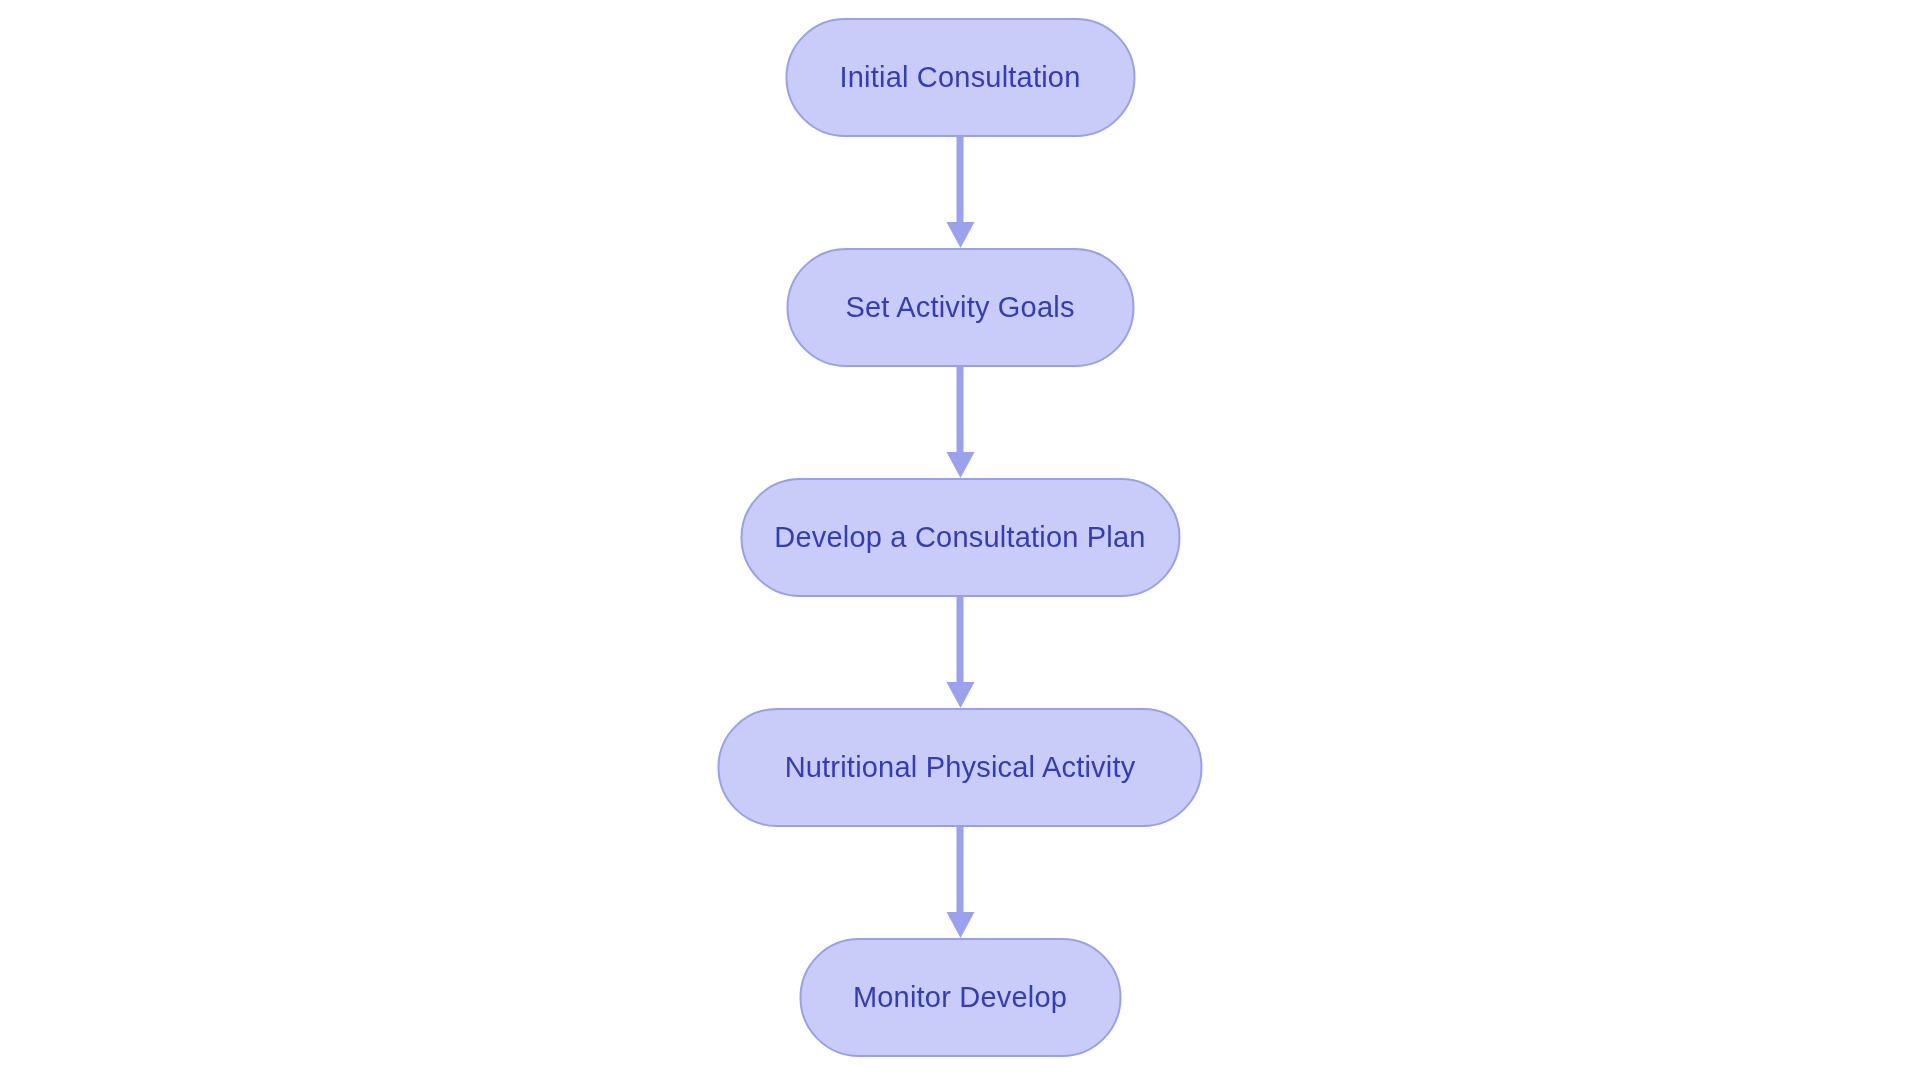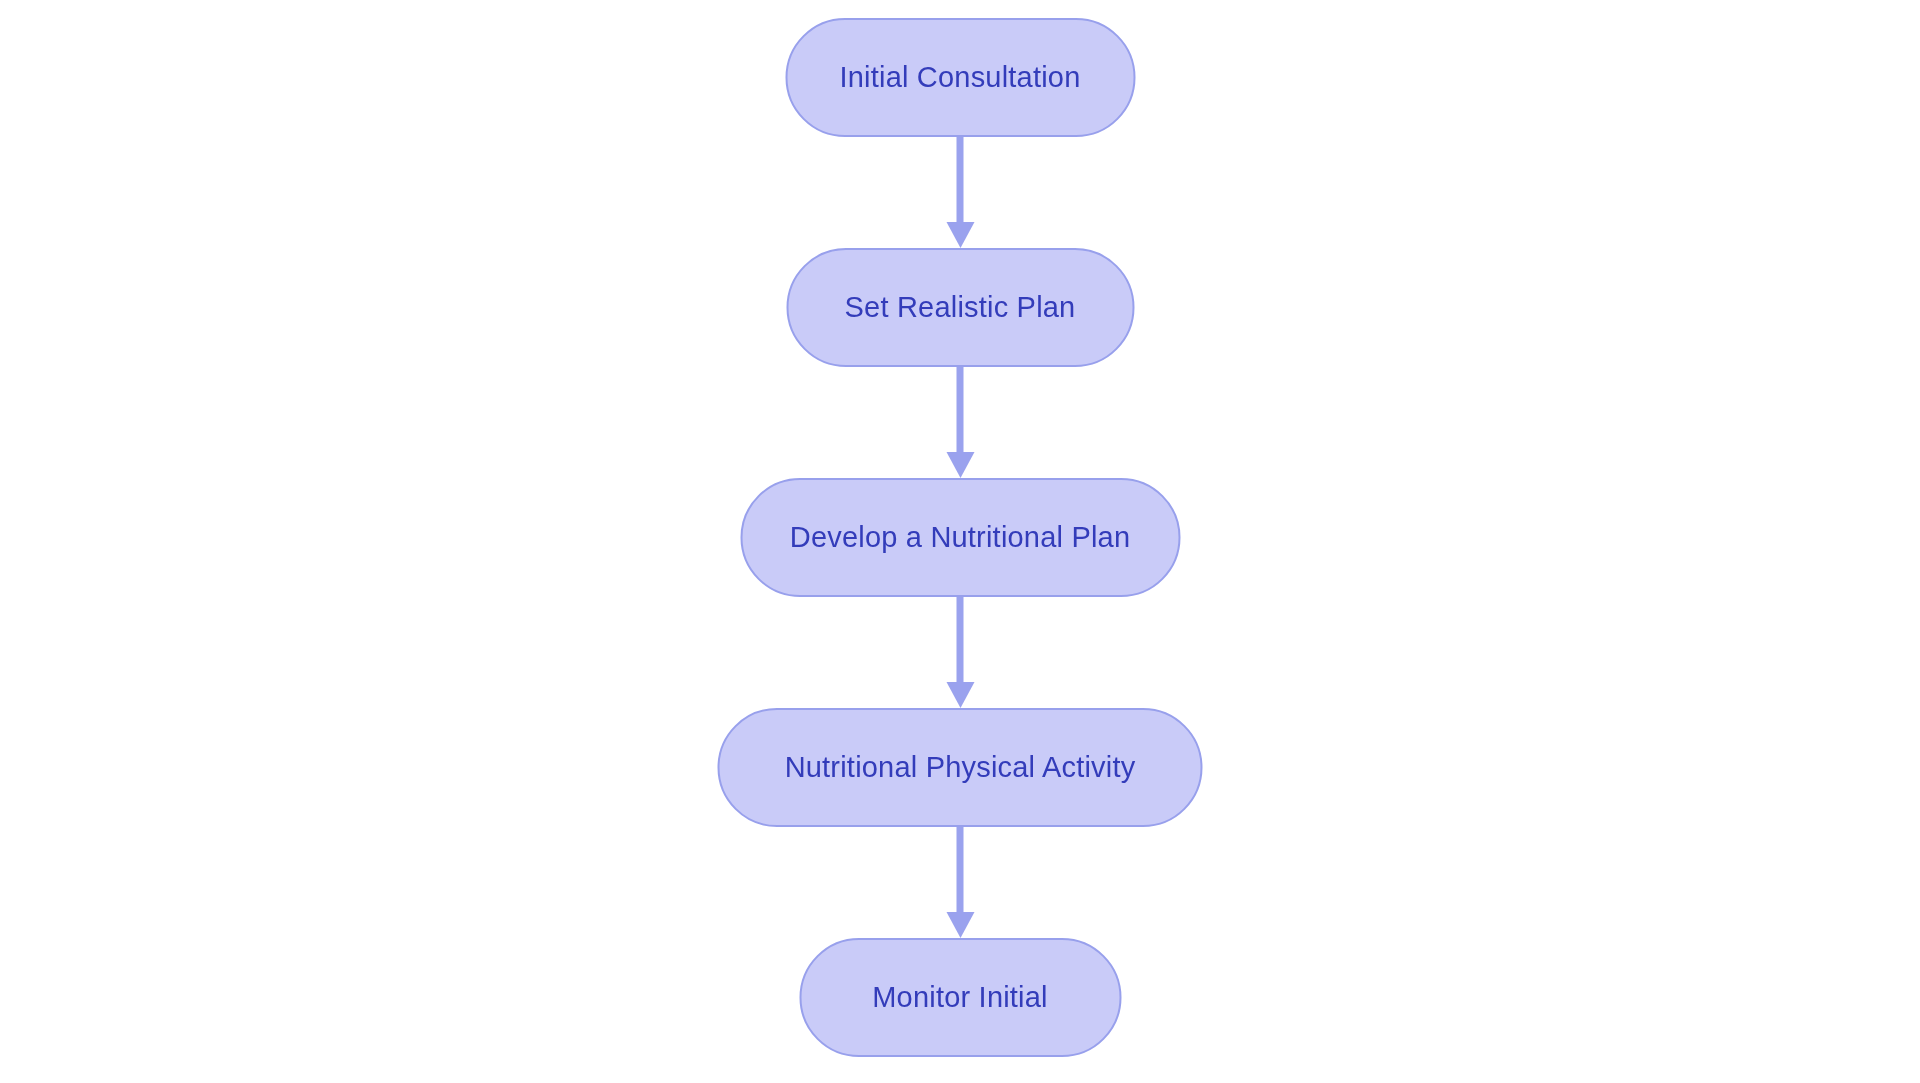--- a/index.html
+++ b/index.html
@@ -71,44 +71,44 @@
     <div class="node" style="width:350px">
       <span class="node-label">Initial Consultation</span>
     </div>
 
     <div class="arrow">
       <div class="shaft"></div>
       <div class="head"></div>
     </div>
 
     <div class="node" style="width:348px">
-      <span class="node-label">Set Realistic Plan</span>
+      <span class="node-label">Set Activity Goals</span>
     </div>
 
     <div class="arrow">
       <div class="shaft"></div>
       <div class="head"></div>
     </div>
 
     <div class="node" style="width:440px">
-      <span class="node-label">Develop a Nutritional Plan</span>
+      <span class="node-label">Develop a Consultation Plan</span>
     </div>
 
     <div class="arrow">
       <div class="shaft"></div>
       <div class="head"></div>
     </div>
 
     <div class="node" style="width:485px">
       <span class="node-label">Nutritional Physical Activity</span>
     </div>
 
     <div class="arrow">
       <div class="shaft"></div>
       <div class="head"></div>
     </div>
 
     <div class="node" style="width:322px">
-      <span class="node-label">Monitor Initial</span>
+      <span class="node-label">Monitor Develop</span>
     </div>
 
   </div>
 </div>
 
 </body></html>

